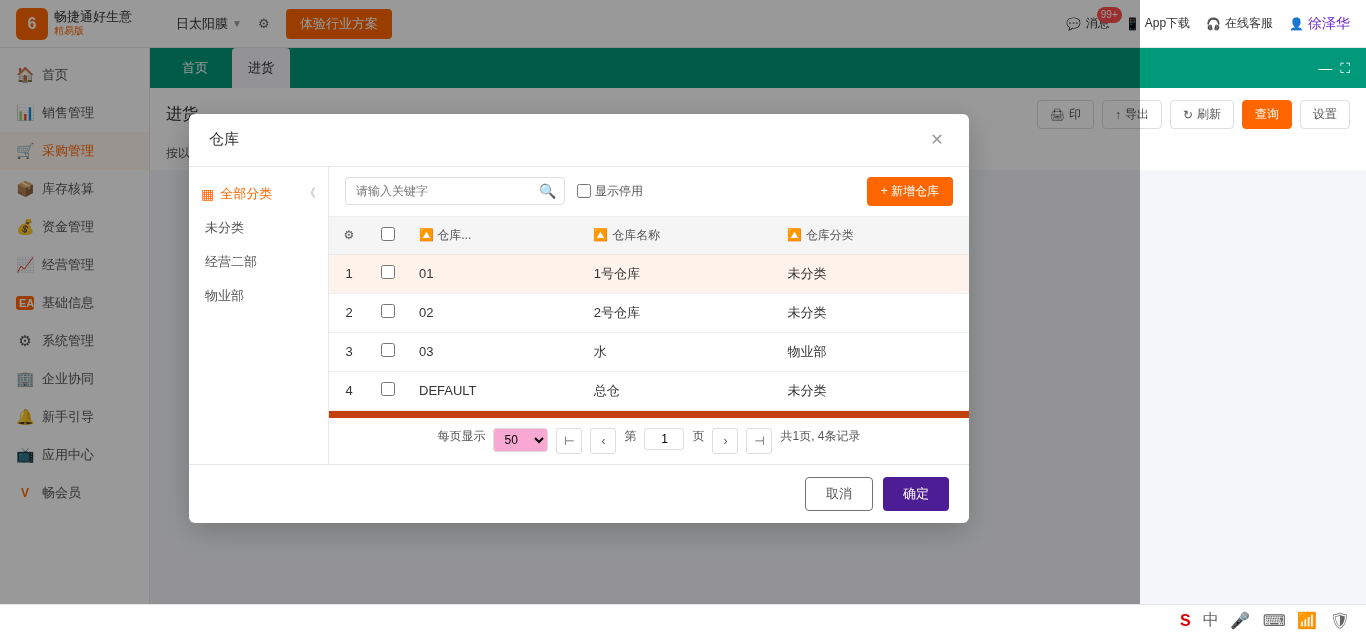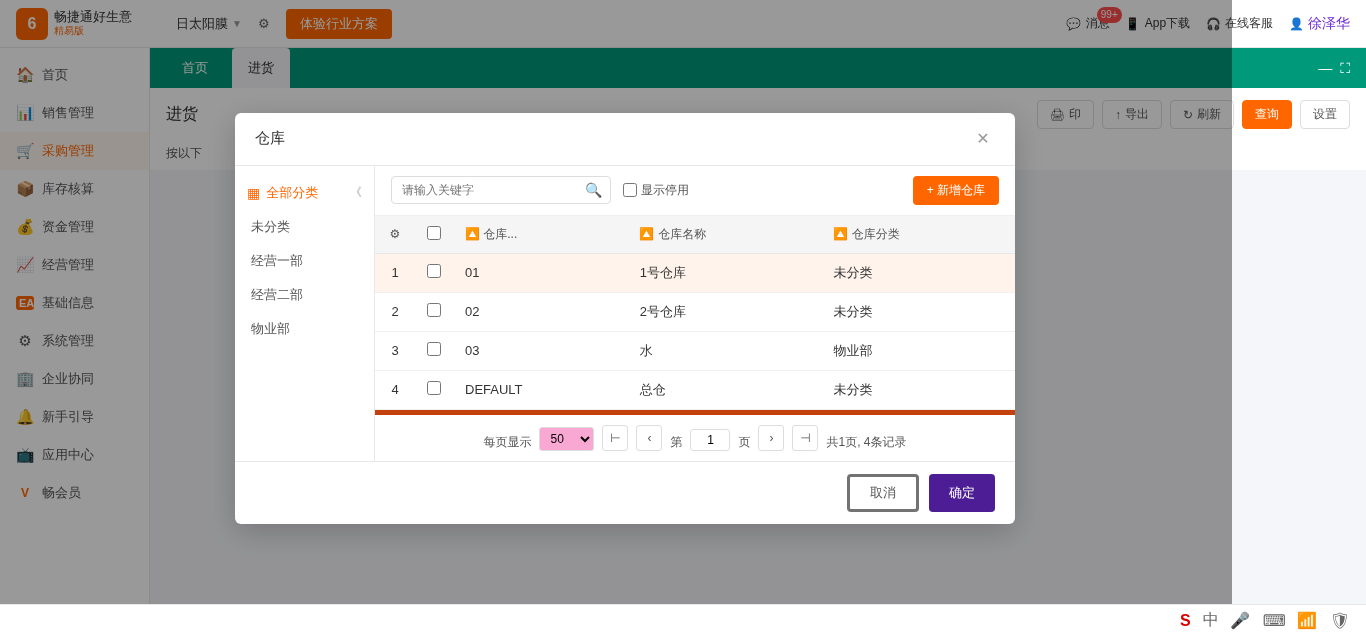--- a/index.html
+++ b/index.html
@@ -125,21 +125,21 @@
       background: #fff;
       padding: 8px 16px;
       display: flex; align-items: center; gap: 8px;
       font-size: 12px; color: #555;
     }
 
     
     .modal-overlay {
       position: fixed;
       top: 0; left: 0;
-      width: 1232px; height: 636px;
+      width: 1140px; height: 636px;
       background: rgba(0,0,0,0.4);
       z-index: 100;
       display: flex; align-items: center; justify-content: center; padding-left: 18px;
     }
     .modal {
       background: #fff;
       border-radius: 6px;
       width: 780px;
       max-height: 580px;
       box-shadow: 0 8px 32px rgba(0,0,0,0.2);
@@ -246,23 +246,23 @@
     }
     .data-table tbody tr.selected { background: #fff3eb; }
     .table-container { overflow-y: auto; flex: 1; }
     .th-center { text-align: center !important; }
     .td-center { text-align: center; }
     .row-num { color: #999; text-align: center; }
 
     
     .pagination {
       padding: 10px 16px;
-      display: flex; align-items: flex-end; justify-content: center;
+      display: flex; align-items: flex-start; justify-content: center;
       gap: 8px;
-      border-top: 5px solid #c2410c;
+      border-top: 7px solid #c2410c;
       font-size: 12px; color: #555;
     }
     .page-btn {
       width: 26px; height: 26px;
       border: 1px solid #ddd; background: #fff;
       border-radius: 3px; cursor: pointer;
       display: flex; align-items: center; justify-content: center;
       color: #555; font-size: 12px;
     }
     .page-btn:disabled { color: #ccc; cursor: default; }
@@ -275,21 +275,21 @@
       border-radius: 3px; font-size: 12px; text-align: center;
     }
 
     
     .modal-footer {
       padding: 12px 20px;
       border-top: 1px solid #e8e8e8;
       display: flex; justify-content: flex-end; gap: 10px;
     }
     .btn-cancel {
-      padding: 7px 20px; border: 3px solid #737373; background: #fff;
+      padding: 7px 20px; border: 1px solid #737373; background: #fff;
       border-radius: 4px; cursor: pointer; font-size: 13px; color: #555;
     }
     .btn-confirm {
       padding: 7px 20px; background: #4c1d95; color: white;
       border: none; border-radius: 4px; cursor: pointer; font-size: 13px;
     }
 
     
     input[type="checkbox"] {
       width: 14px; height: 14px; cursor: pointer;
@@ -485,23 +485,20 @@
     <div class="modal-body">
 
       <div class="cat-sidebar">
         <div class="cat-header">
           <span class="cat-grid-icon">▦</span>
           <span>全部分类</span>
           <span class="cat-collapse-btn">《</span>
         </div>
         <div class="cat-item">
           <span>未分类</span>
-        </div>
-        <div class="cat-item">
-          <span>经营一部</span>
         </div>
         <div class="cat-item">
           <span>经营二部</span>
         </div>
         <div class="cat-item">
           <span>物业部</span>
         </div>
       </div>
 
       <div class="modal-main">

